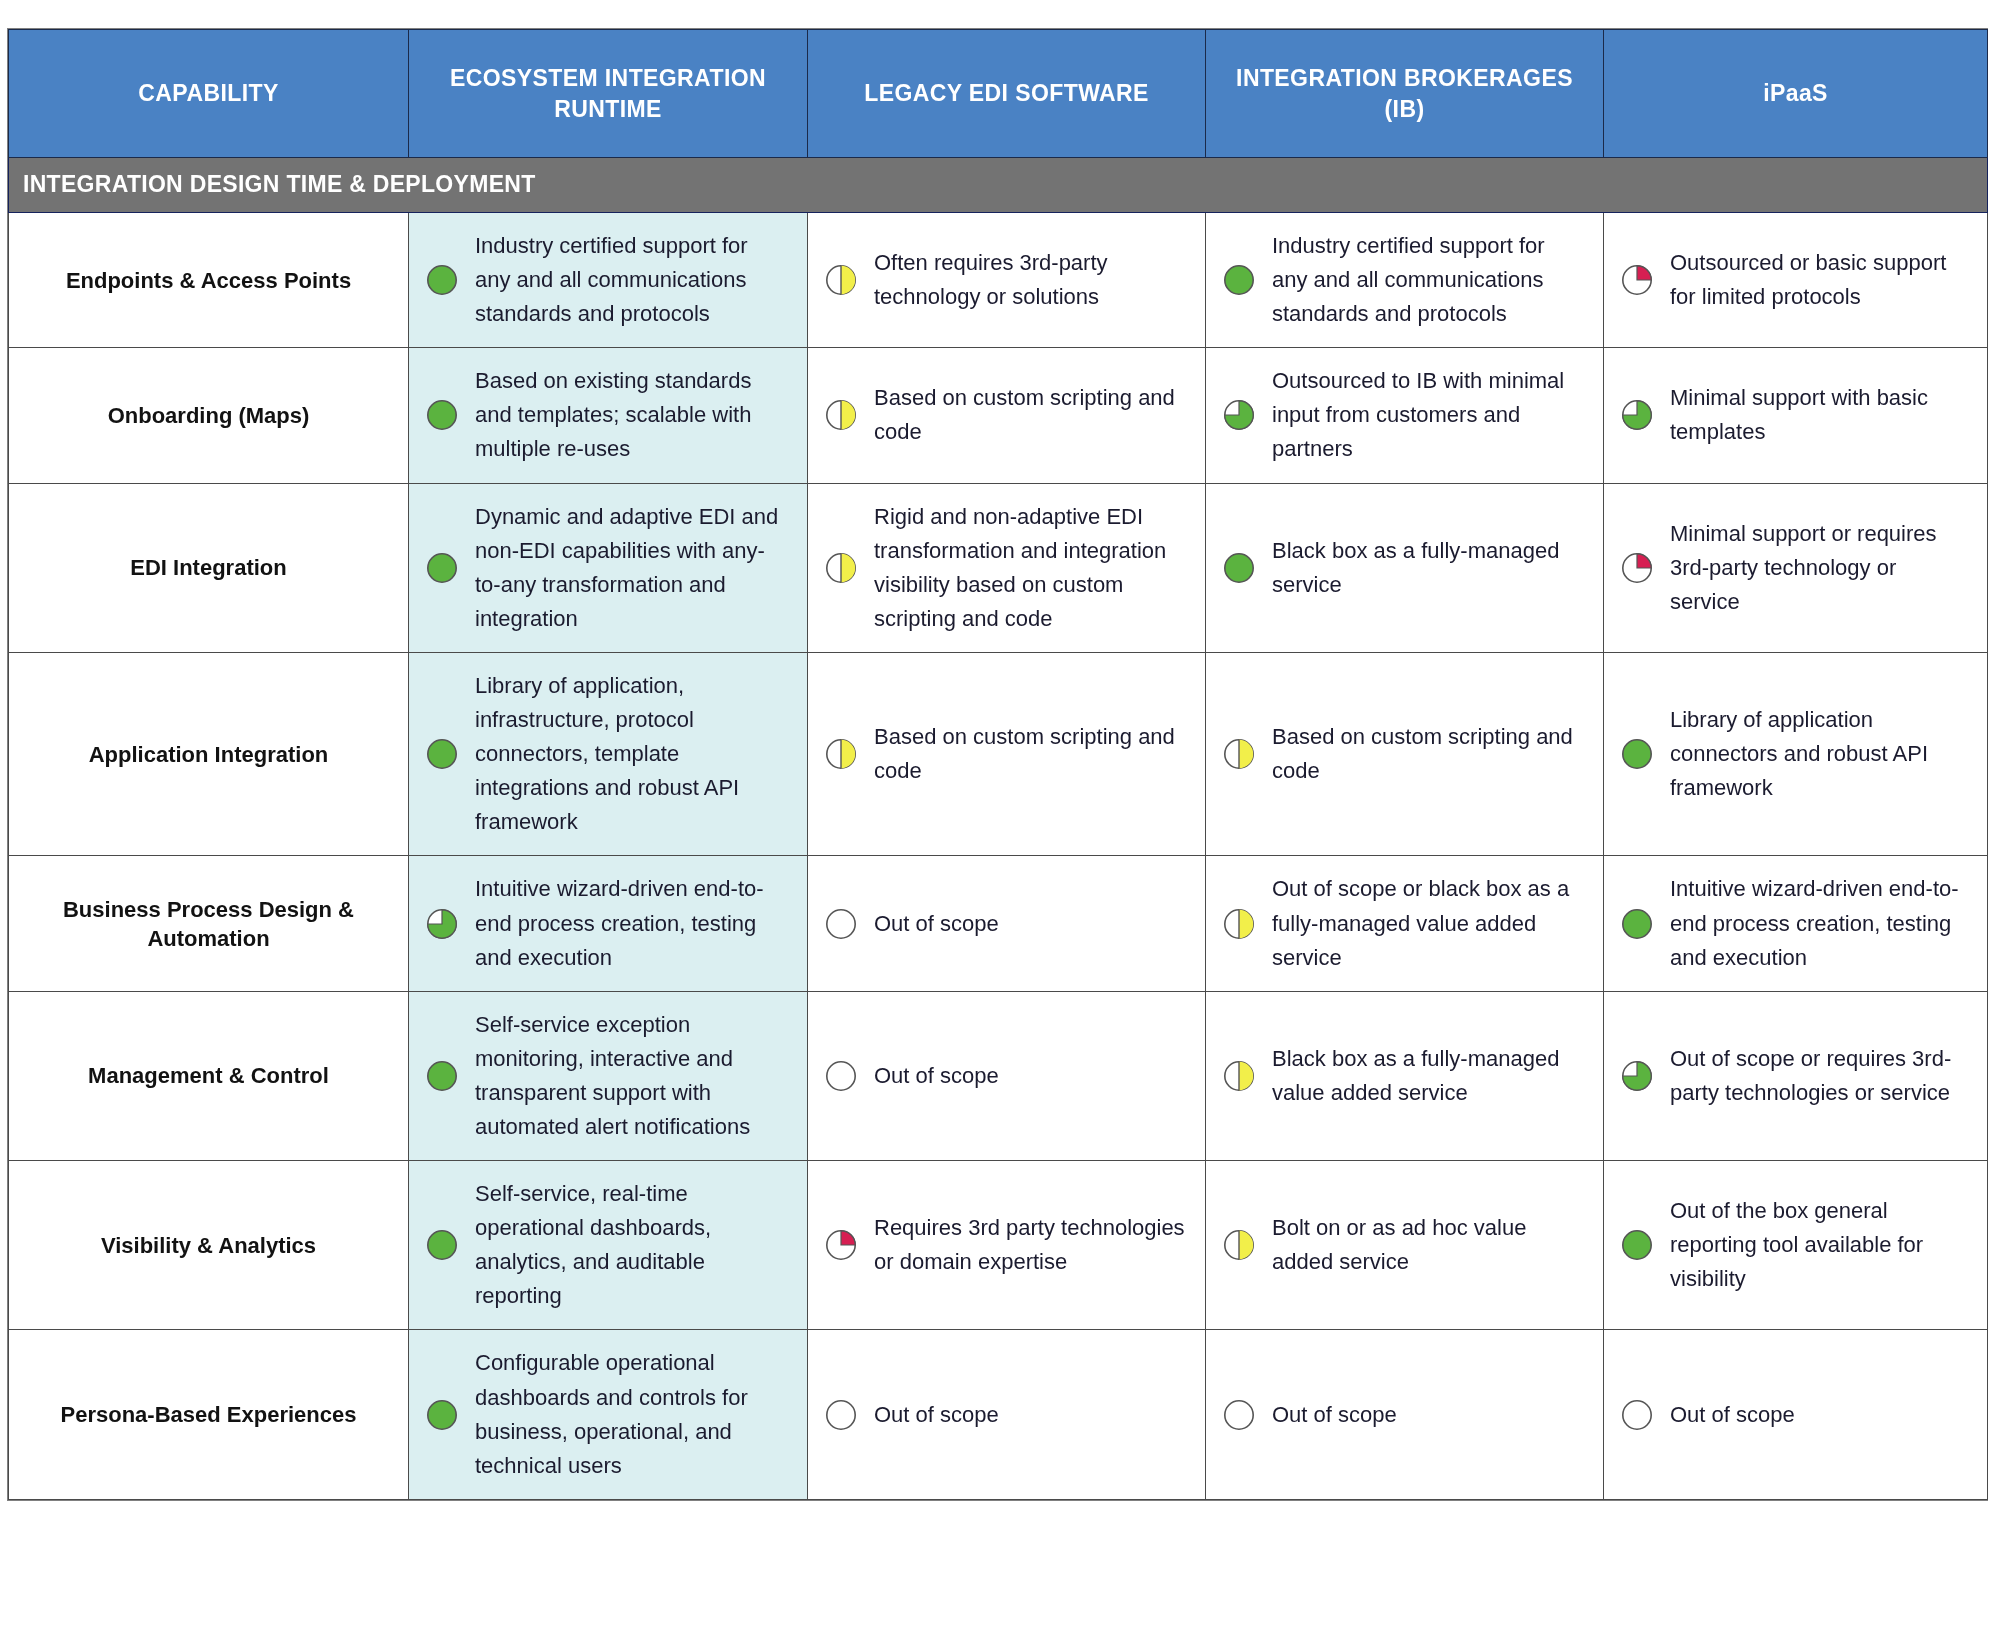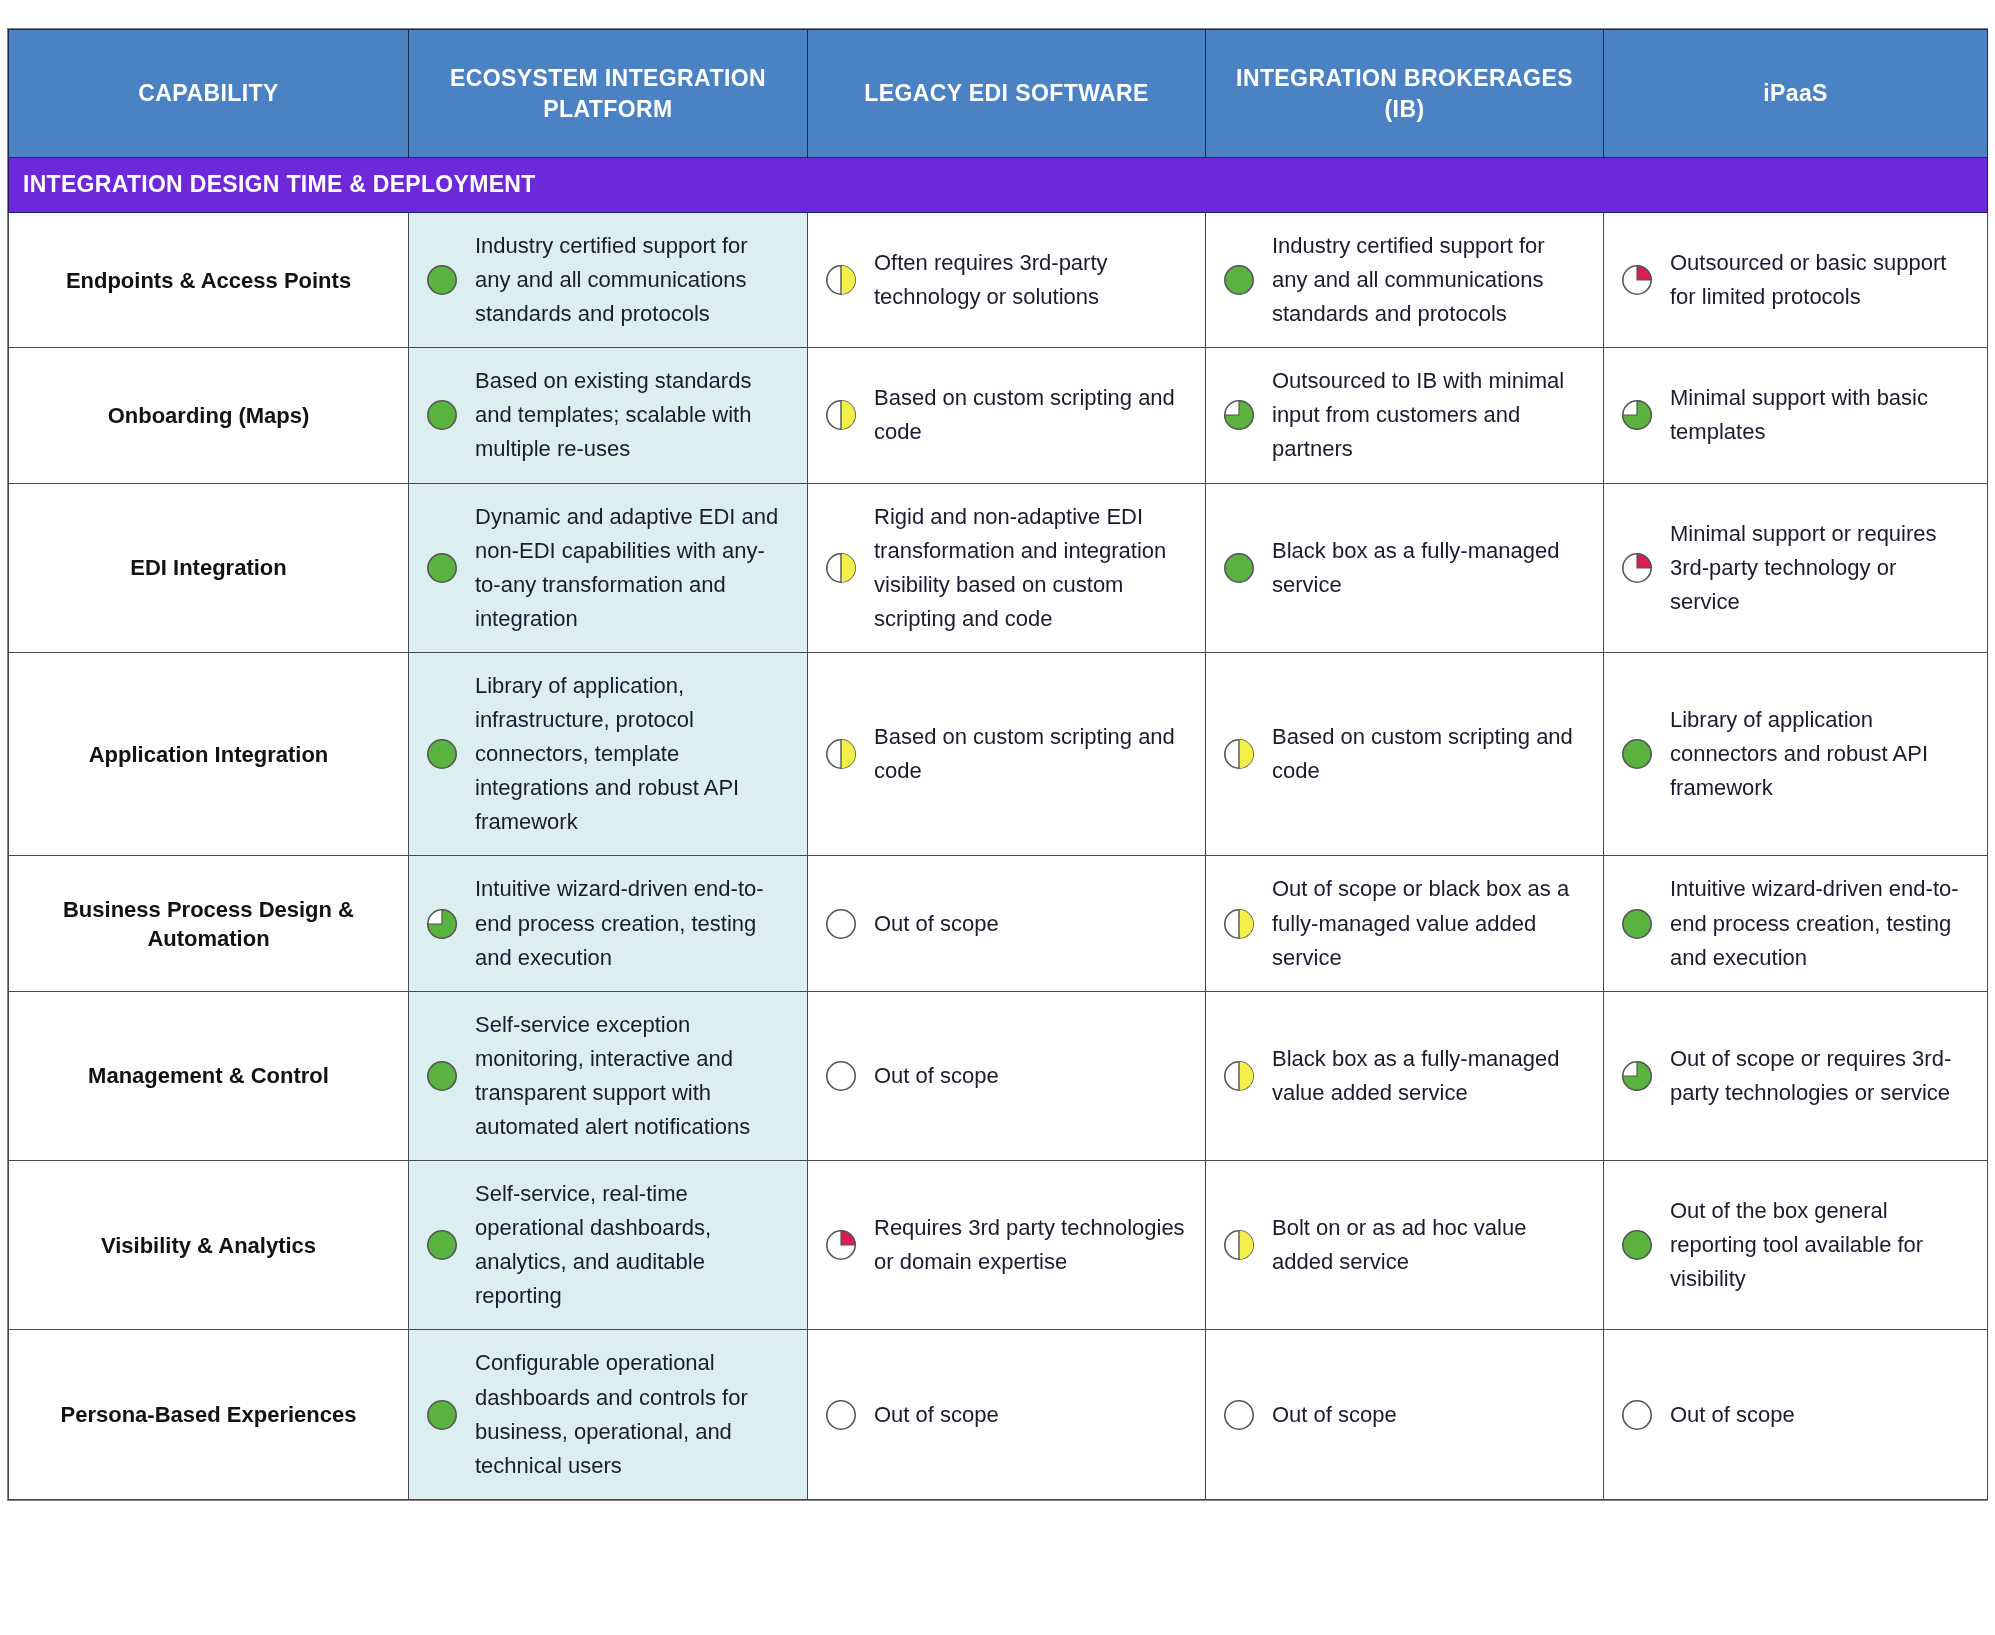--- a/index.html
+++ b/index.html
@@ -46,21 +46,21 @@
     font-size: 23px;
     font-weight: bold;
     letter-spacing: 0.4px;
     padding: 14px 10px;
     height: 128px;
     line-height: 1.32;
   }
 
   
   tr.section-row td {
-    background: #6d28d9;
+    background: #737373;
     color: #ffffff;
     font-size: 23px;
     font-weight: bold;
     letter-spacing: 0.3px;
     padding: 13px 14px 14px 14px;
     border: 1.4px solid #15225c;
     height: 40px;
     vertical-align: middle;
   }
 
@@ -118,21 +118,21 @@
     <colgroup>
       <col class="c-cap">
         <col class="c-eip">
         <col class="c-edi">
         <col class="c-ib">
         <col class="c-ipaas">
     </colgroup>
     <thead>
       <tr>
         <th>CAPABILITY</th>
-        <th>ECOSYSTEM INTEGRATION PLATFORM</th>
+        <th>ECOSYSTEM INTEGRATION RUNTIME</th>
         <th>LEGACY EDI SOFTWARE</th>
         <th>INTEGRATION BROKERAGES (IB)</th>
         <th>iPaaS</th>
       </tr>
     </thead>
     <tbody id="tbody">
         <tr class="section-row">
           <td colspan="5">INTEGRATION DESIGN TIME &amp; DEPLOYMENT</td>
         </tr>
         <tr>

